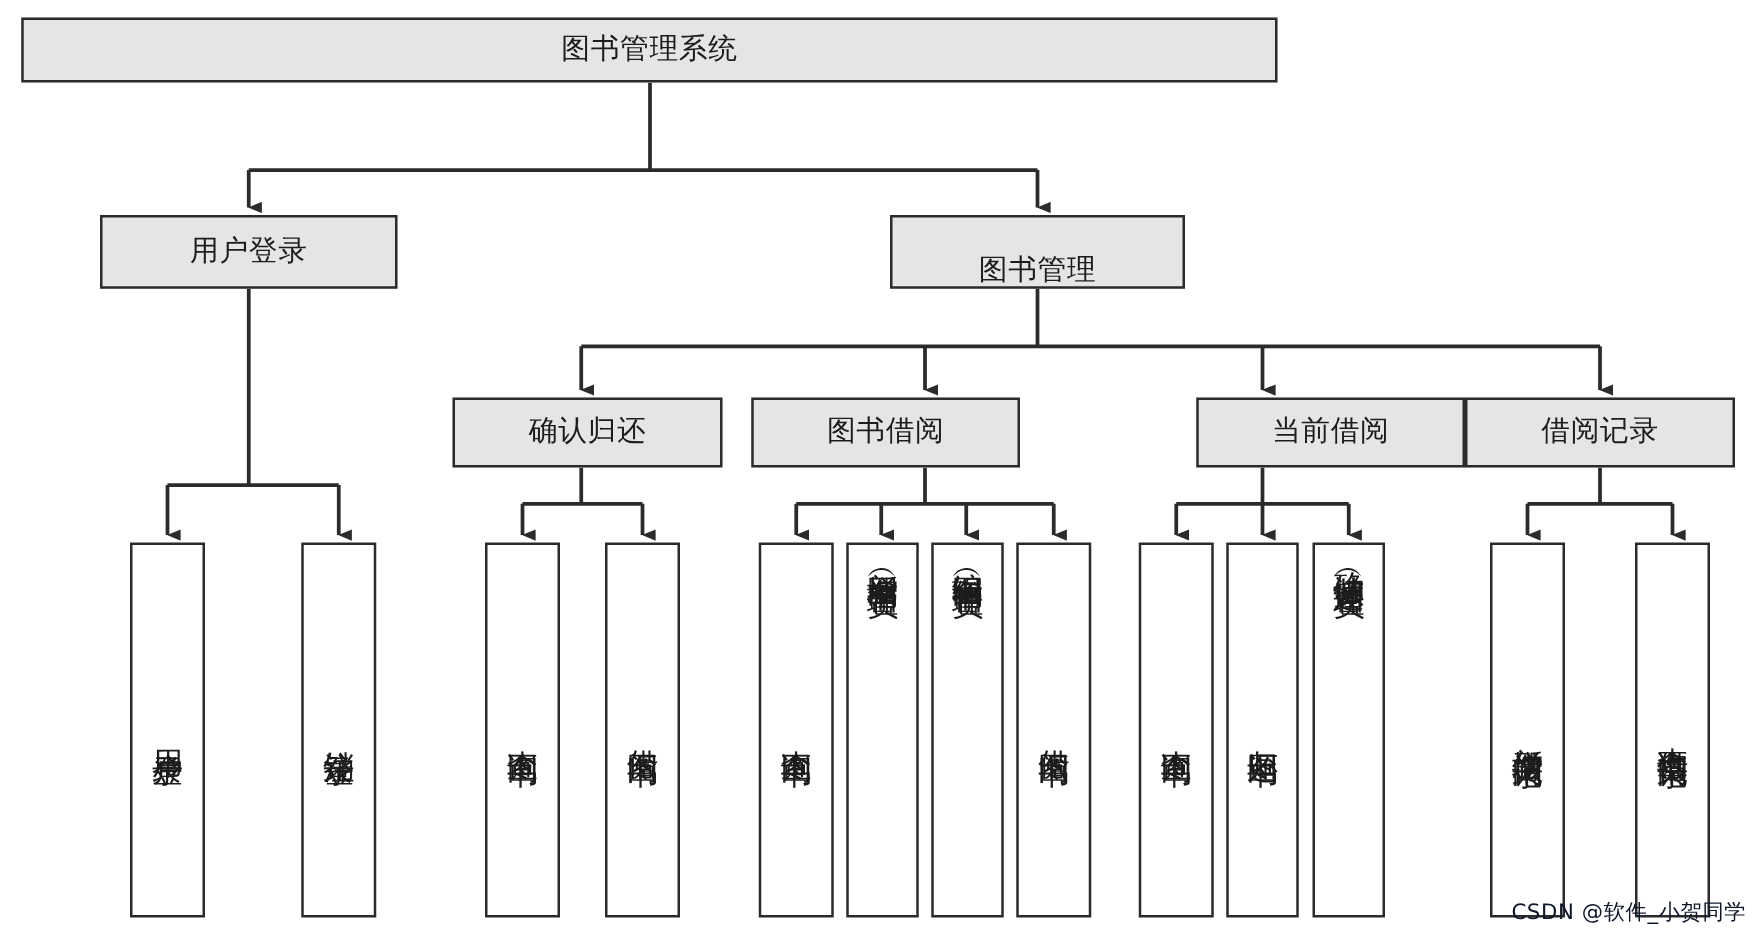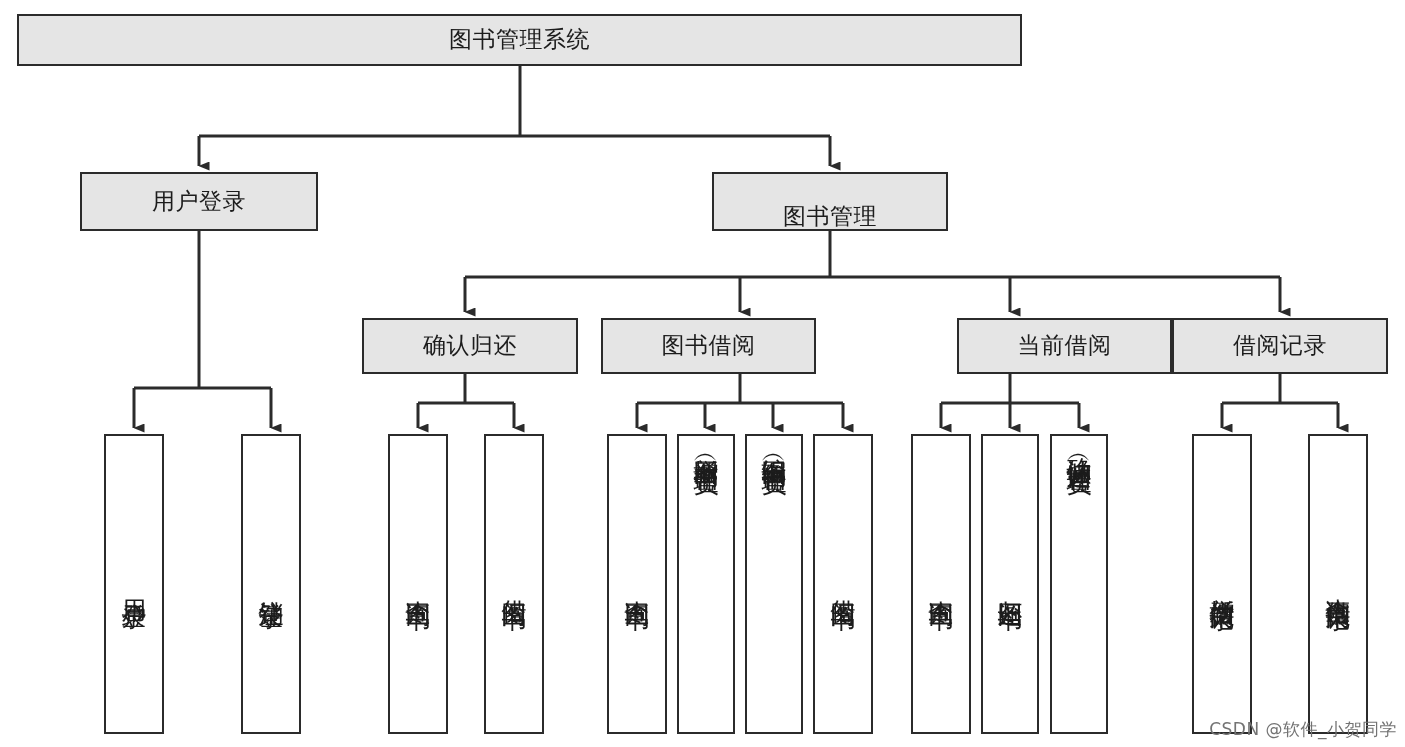--- a/index.html
+++ b/index.html
@@ -68,21 +68,21 @@
     top: 0;
     width: 1405px;
     height: 747px;
     pointer-events: none;
   }
   #watermark {
     position: absolute;
     right: 8px;
     bottom: 6px;
     font-size: 17px;
-    color: #737373;
+    color: #0f172a;
     letter-spacing: 0.5px;
     white-space: nowrap;
   }
 </style>
 </head>
 <body>
 
 <div id="diagram-root">
 
   <svg id="connector-layer" viewBox="0 0 1405 747" width="1405" height="747">

